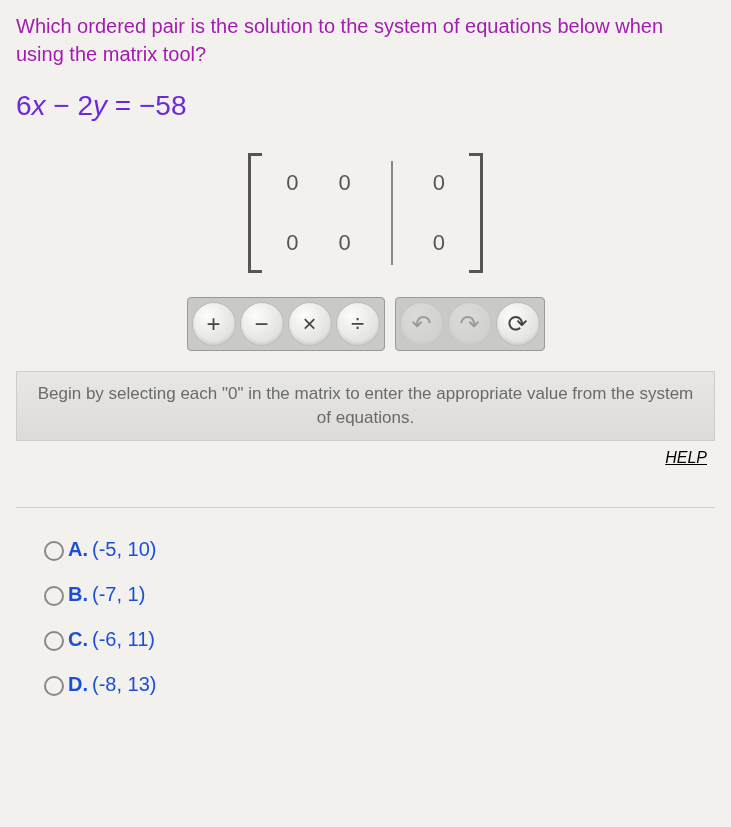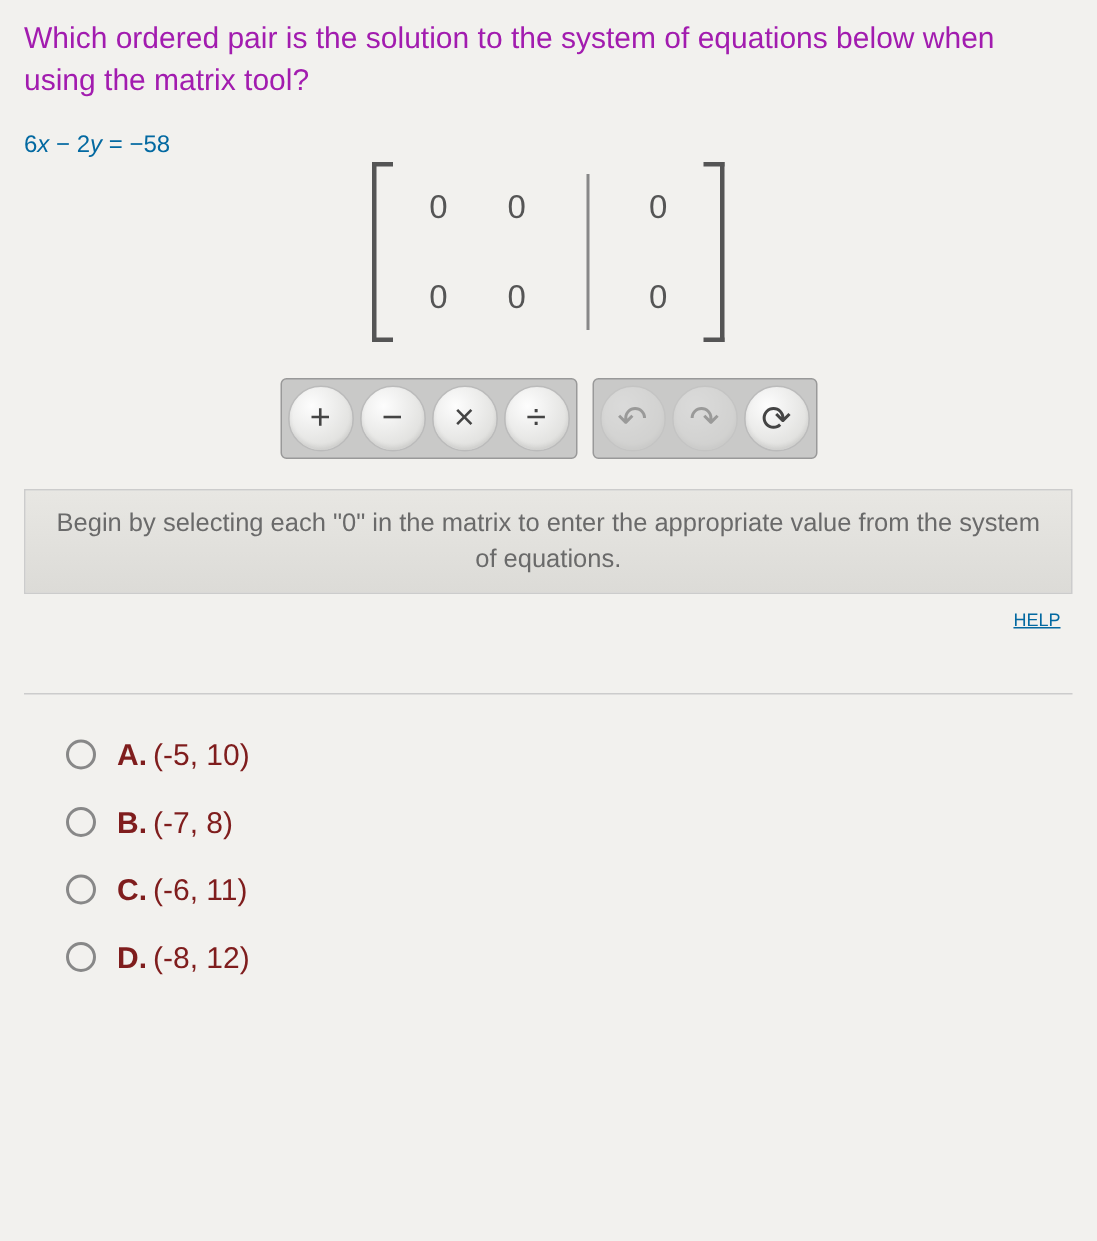--- a/index.html
+++ b/index.html
@@ -11,23 +11,24 @@
   padding: 12px 16px;
   color: #3a3a3a;
 }
 .question-text {
   font-size: 20px;
   color: #a21caf;
   line-height: 1.4;
   margin-bottom: 18px;
 }
 .equations {
-  font-size: 16px;
-  color: #0369a1;
+  font-size: 28px;
+  color: #6d28d9;
   line-height: 1.4;
+  margin-bottom: 28px;
 }
 .italic { font-style: italic; }
 .matrix-area {
   display: flex;
   justify-content: center;
   margin-bottom: 24px;
 }
 .matrix {
   display: flex;
   align-items: stretch;
@@ -100,40 +101,41 @@
   padding: 10px 20px;
   margin-bottom: 8px;
   line-height: 1.4;
 }
 .help-row {
   text-align: right;
   margin-bottom: 40px;
   padding-right: 8px;
 }
 .help-link {
-  color: #0369a1;
+  color: #000000;
   text-decoration: underline;
-  font-size: 12px;
-  cursor: pointer;
+  font-size: 16px;
+  cursor: pointer;
+  font-style: italic;
 }
 .divider-line {
   border: none;
   border-top: 1px solid #ccc;
   margin-bottom: 30px;
 }
 .choices {
   padding-left: 28px;
 }
 .choice {
   display: flex;
-  align-items: flex-start;
-  gap: 14px;
+  align-items: flex-end;
+  gap: 4px;
   margin-bottom: 22px;
   font-size: 20px;
-  color: #7f1d1d;
+  color: #1d4ed8;
   cursor: pointer;
 }
 .radio {
   width: 20px;
   height: 20px;
   border: 2px solid #888;
   border-radius: 50%;
   flex-shrink: 0;
 }
 .choice .label-letter { font-weight: bold; margin-right: 4px; }
@@ -191,23 +193,23 @@
 
 <hr class="divider-line">
 
 <div class="choices">
   <div class="choice">
     <span class="radio"></span>
     <span><span class="label-letter">A.</span><span>(-5, 10)</span></span>
   </div>
   <div class="choice">
     <span class="radio"></span>
-    <span><span class="label-letter">B.</span><span>(-7, 8)</span></span>
+    <span><span class="label-letter">B.</span><span>(-7, 1)</span></span>
   </div>
   <div class="choice">
     <span class="radio"></span>
     <span><span class="label-letter">C.</span><span>(-6, 11)</span></span>
   </div>
   <div class="choice">
     <span class="radio"></span>
-    <span><span class="label-letter">D.</span><span>(-8, 12)</span></span>
+    <span><span class="label-letter">D.</span><span>(-8, 13)</span></span>
   </div>
 </div>
 
 </body></html>

